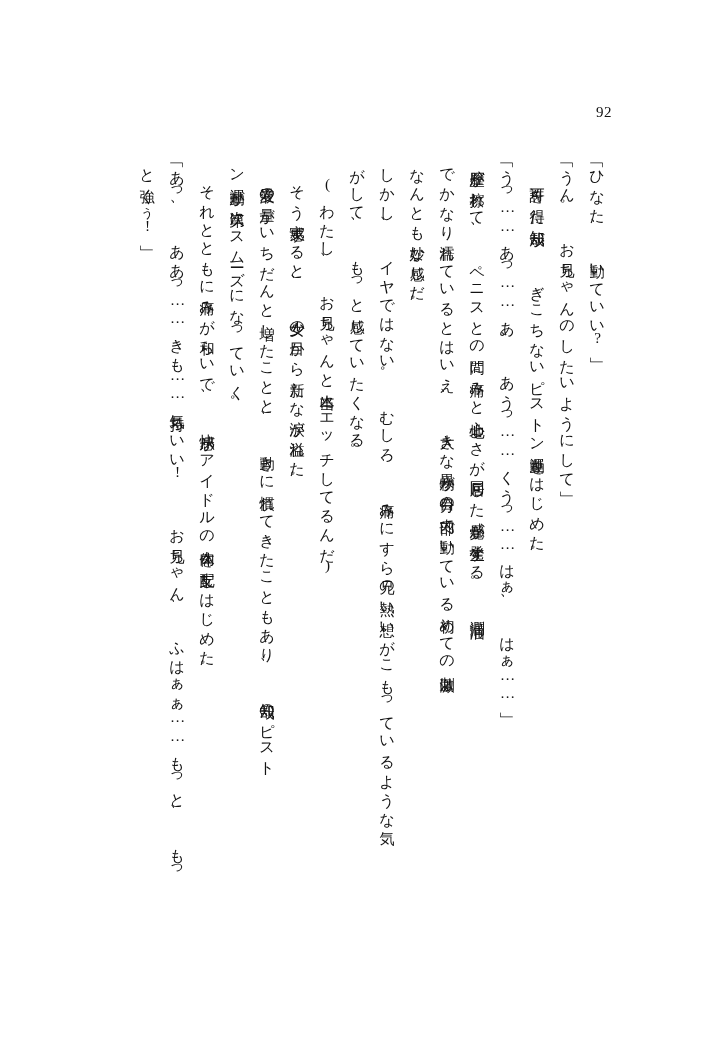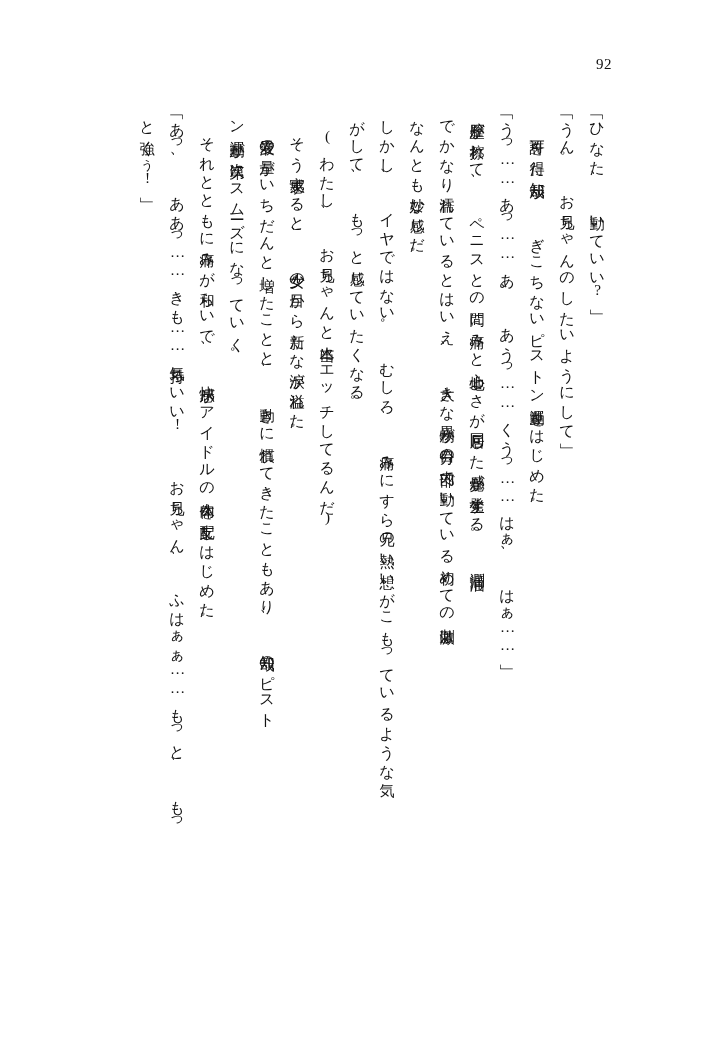--- a/index.html
+++ b/index.html
@@ -8,20 +8,21 @@
     background: #ffffff;
   }
   .page {
     position: relative;
     width: 708px;
     height: 856px;
     background: #ffffff;
     overflow: hidden;
     font-family: "Liberation Serif", "DejaVu Serif", serif;
     color: #111111;
+    margin-top: 48px;
   }
   .page-number {
     position: absolute;
     top: 56px;
     right: 96px;
     font-size: 15px;
     letter-spacing: 0.5px;
     color: #111111;
   }
   .text-body {

